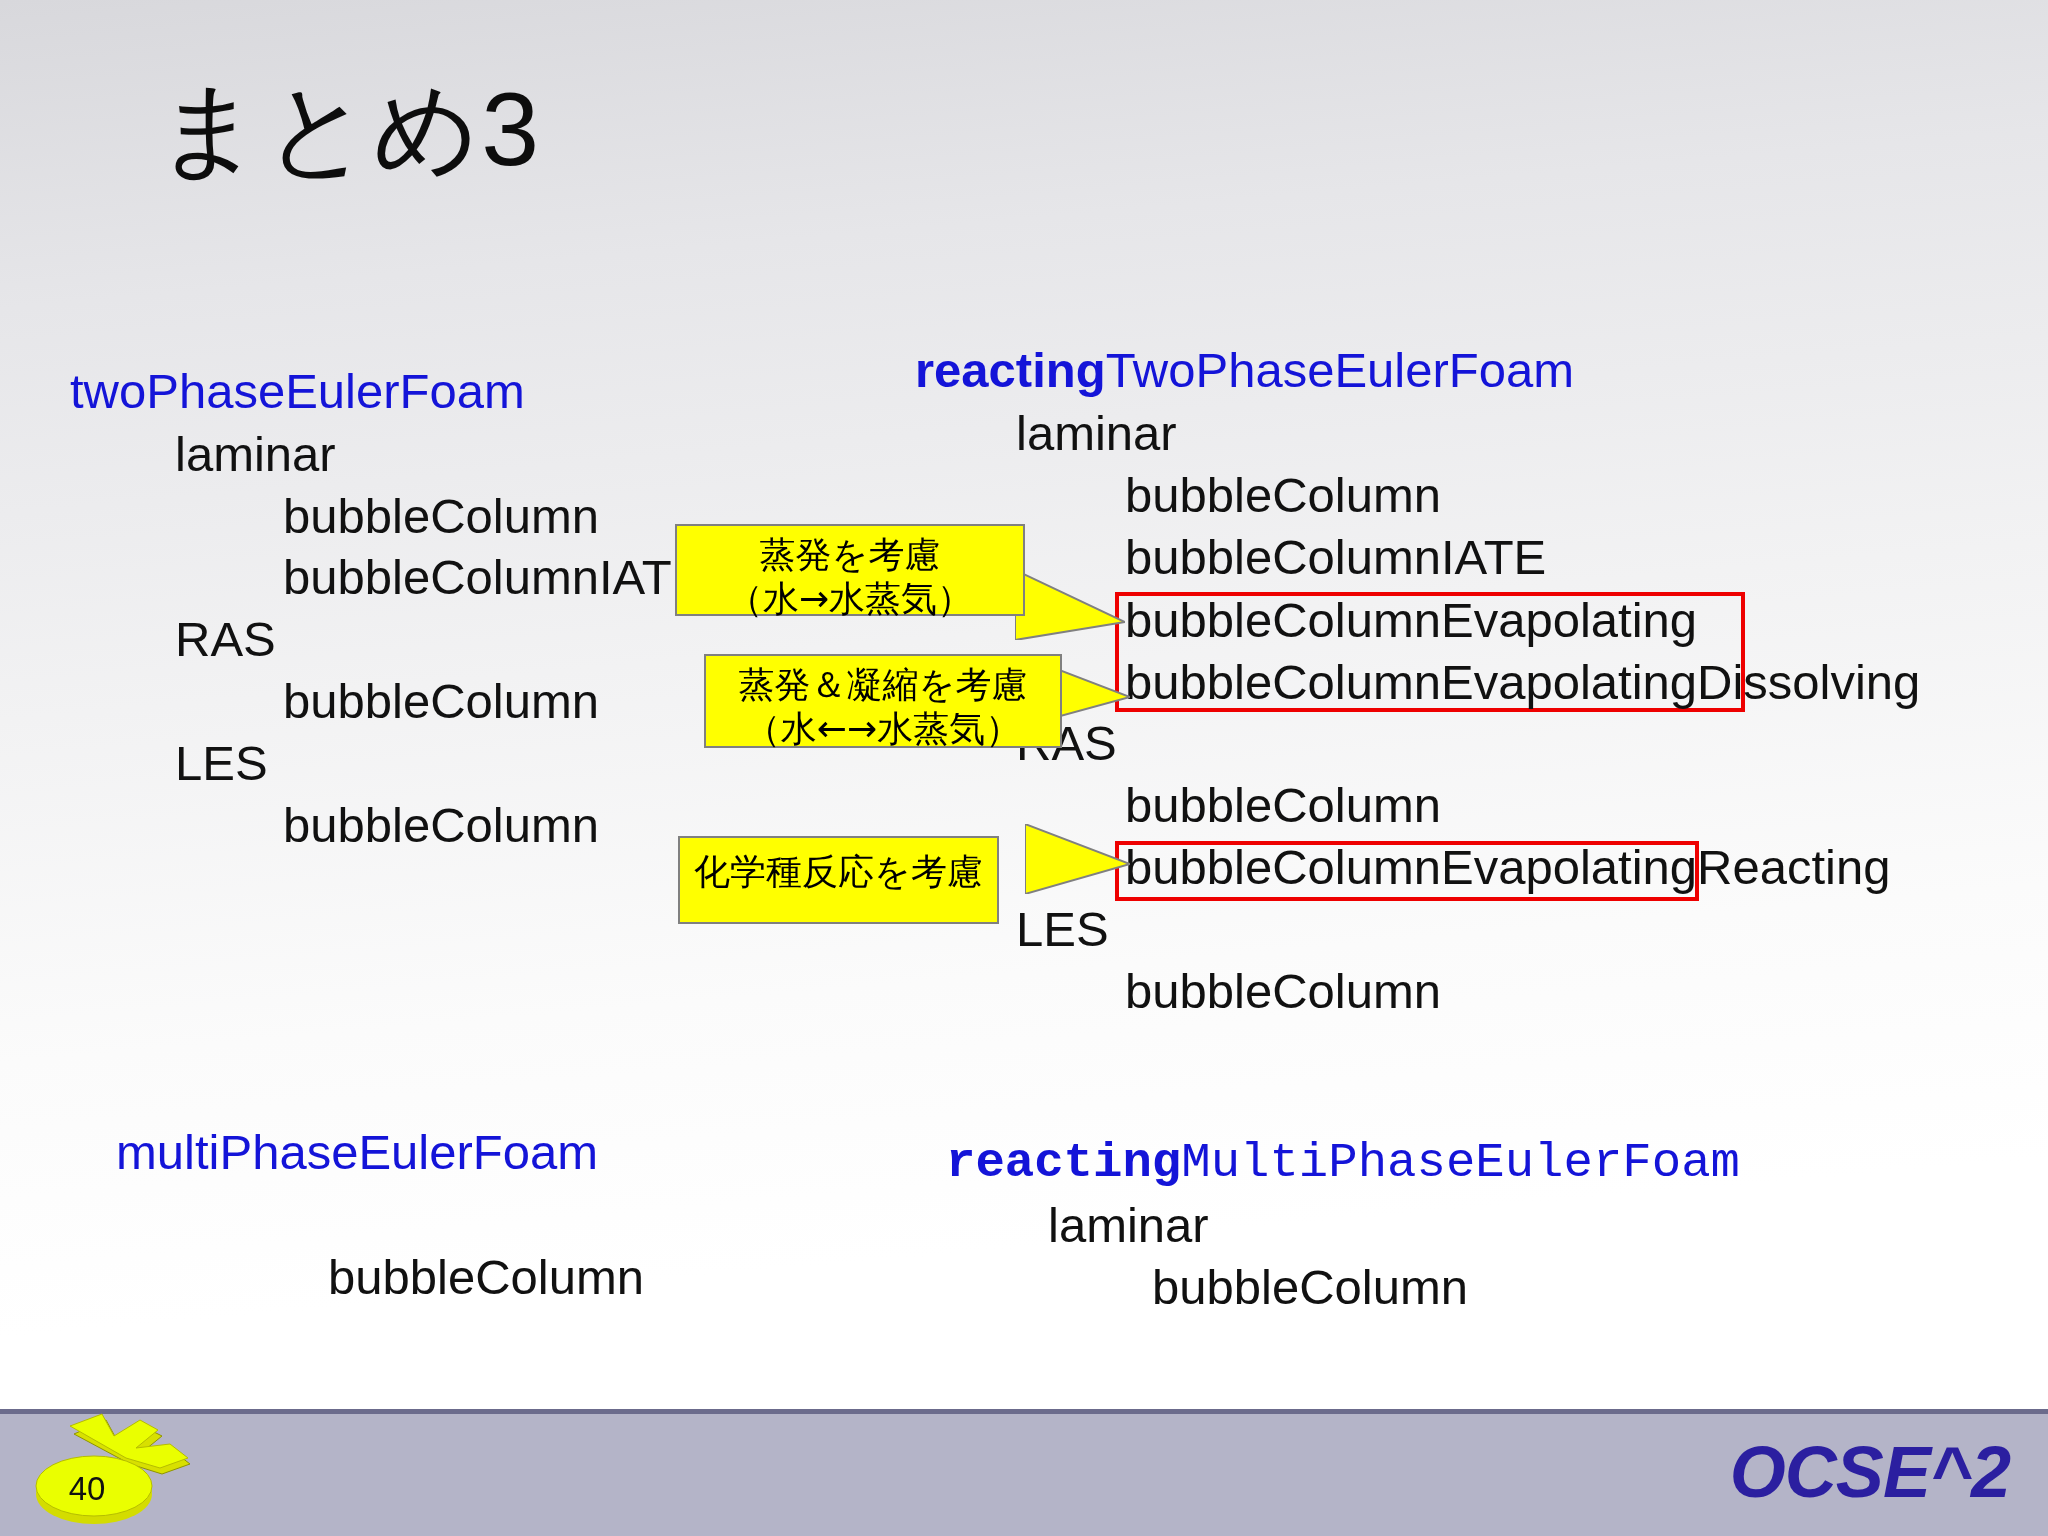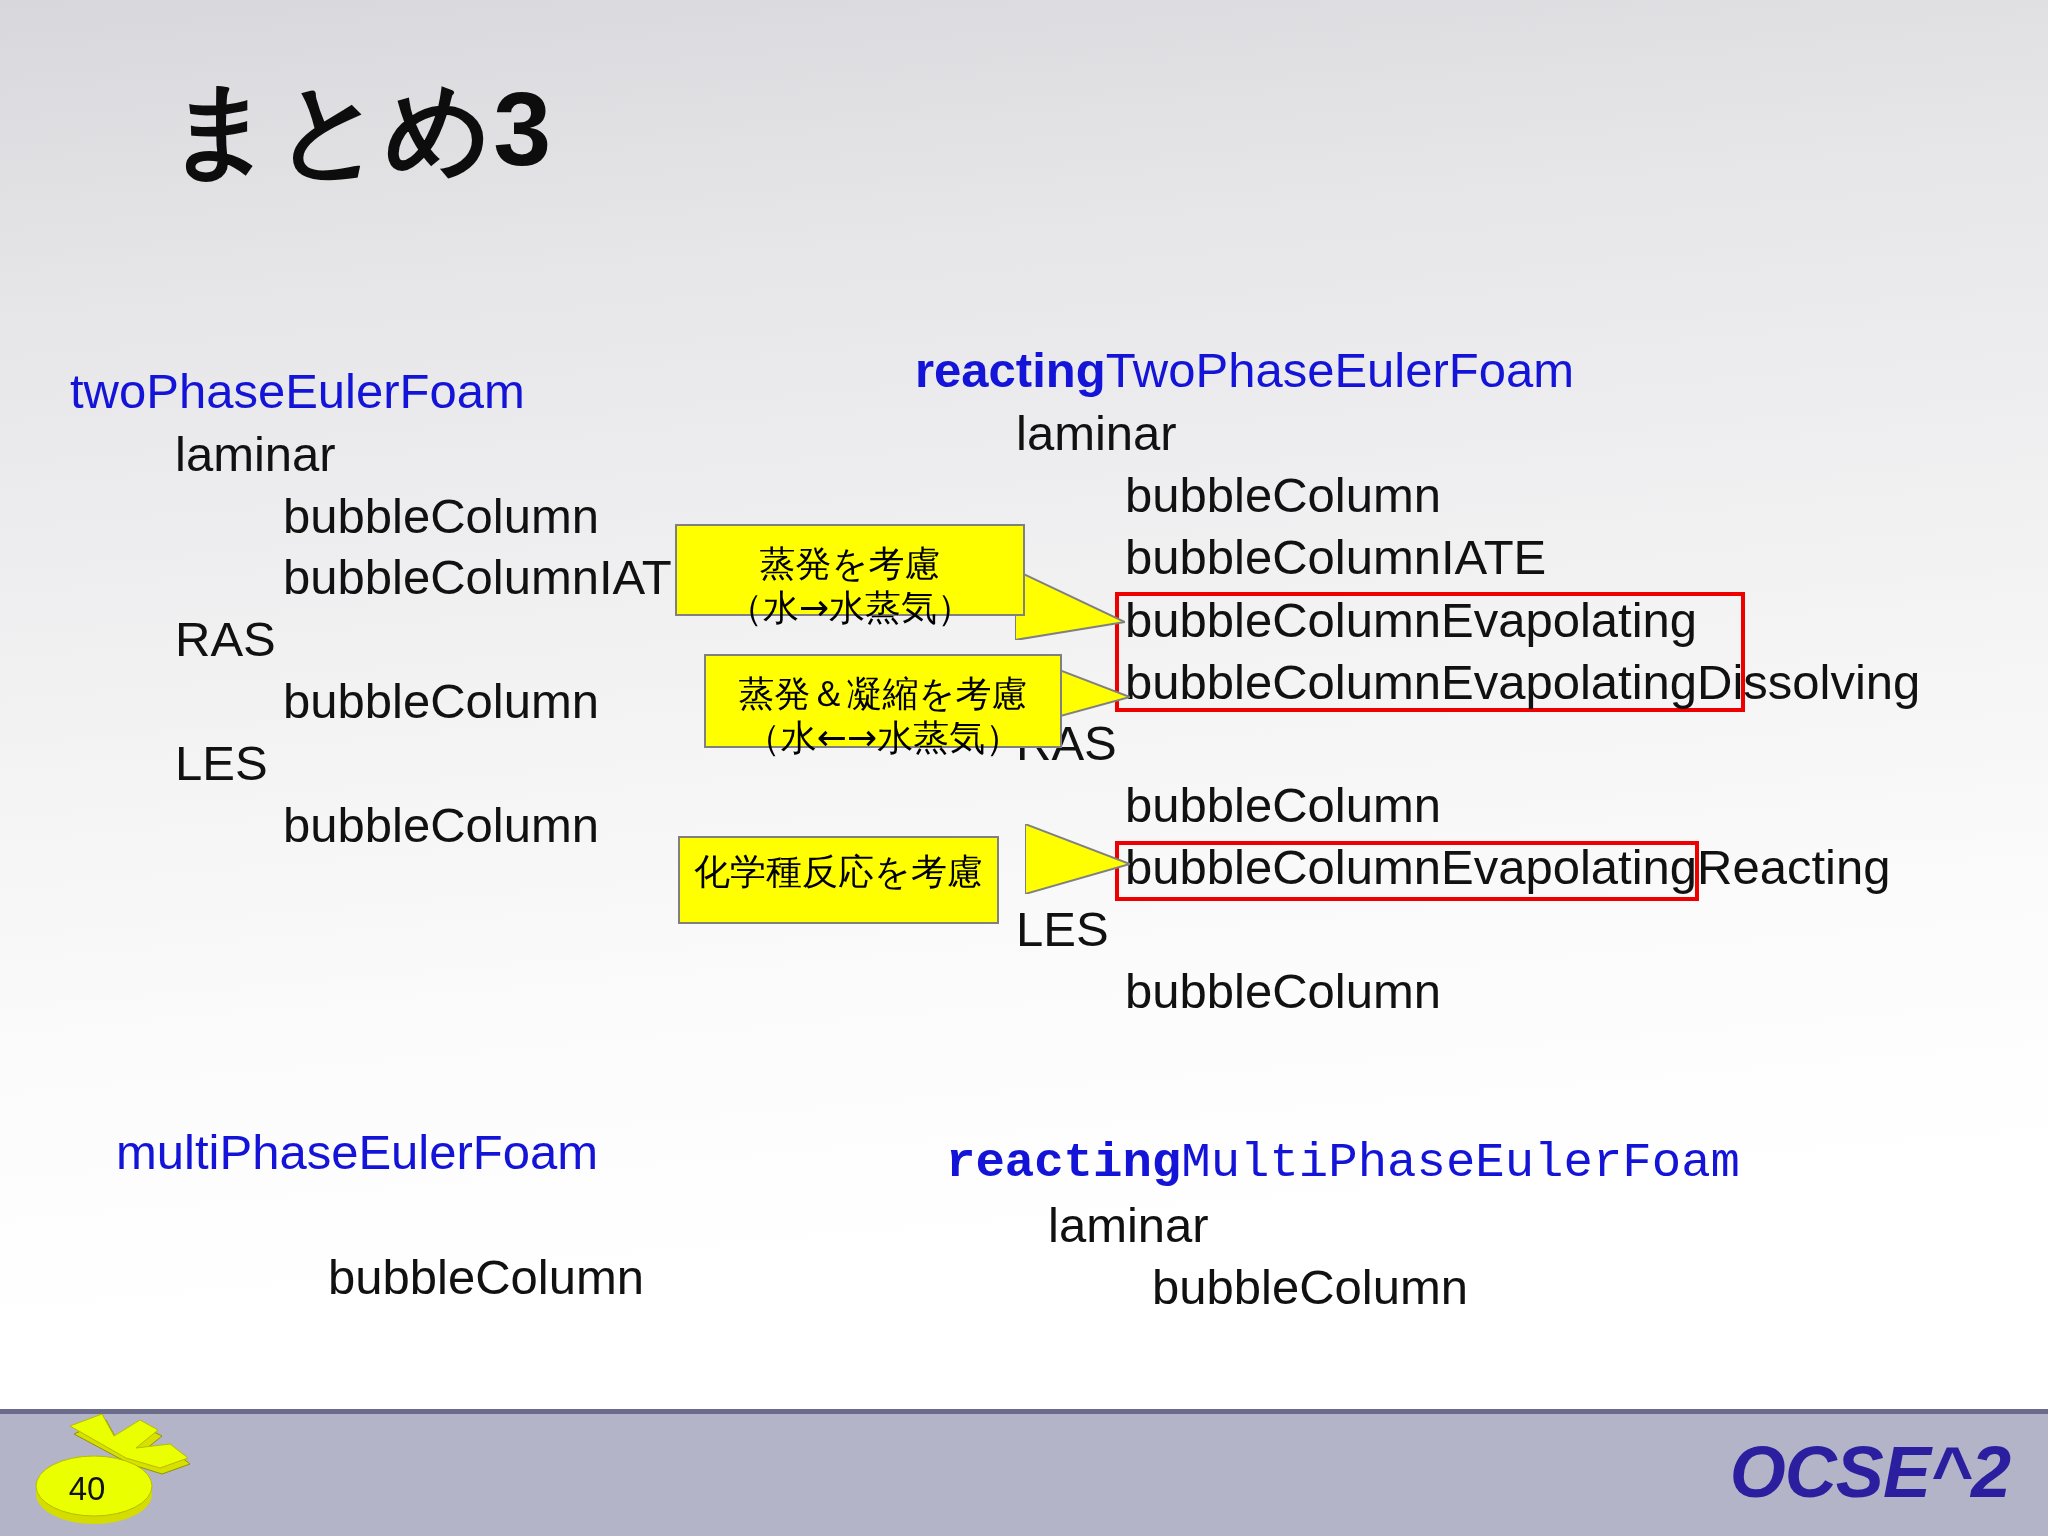--- a/index.html
+++ b/index.html
@@ -14,24 +14,24 @@
     position: relative;
     width: 2048px;
     height: 1536px;
     overflow: hidden;
     background: linear-gradient(175deg, #d8d8dc 0%, #e6e6e9 18%, #f2f2f3 42%, #fbfbfb 62%, #ffffff 78%, #ffffff 100%);
   }
 
   
   #title {
     position: absolute;
-    left: 168px;
+    left: 156px;
     top: 75px;
     font-size: 104px;
-    font-weight: bold;
+    font-weight: normal;
     color: #0d0d0d;
     letter-spacing: 2px;
     line-height: 1.05;
     white-space: nowrap;
     text-align: right;
   }
 
   
   .solver {
     position: absolute;
@@ -61,21 +61,21 @@
   
   .callout {
     position: absolute;
     background: #ffff00;
     border: 2px solid #808080;
     box-sizing: border-box;
     color: #000000;
     font-size: 36px;
     line-height: 1.22;
     text-align: center;
-    padding-top: 16px;
+    padding-top: 7px;
     z-index: 6;
     font-family: "DejaVu Sans", "Liberation Sans", sans-serif;
   }
   .callout .ln { display: block; white-space: nowrap; }
   .tail-outer {
     position: absolute;
     z-index: 5;
   }
   .tail-outer svg { display: block; }
 

